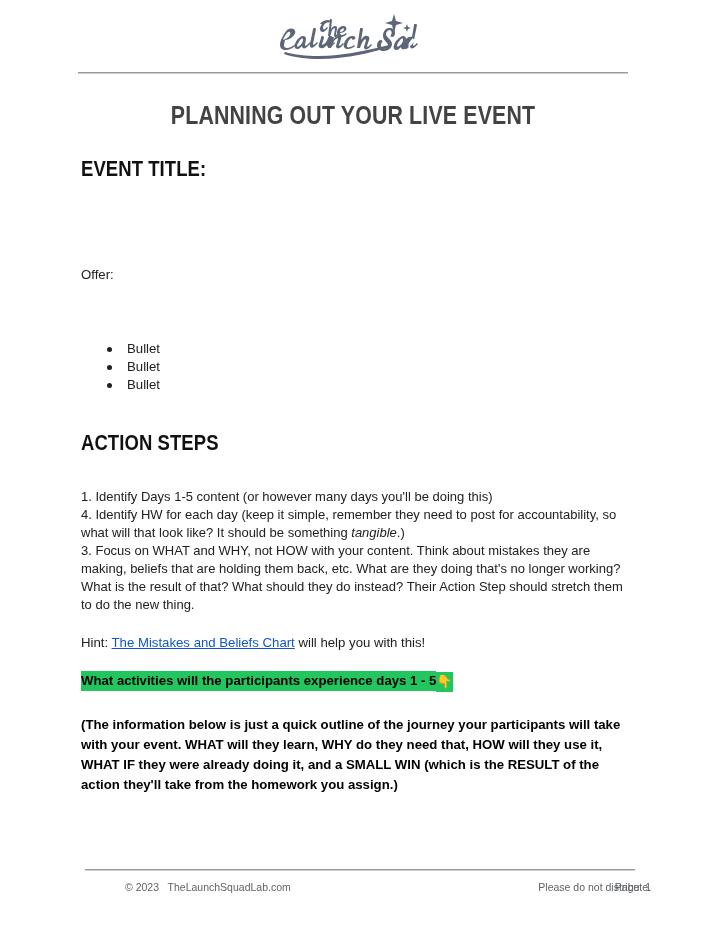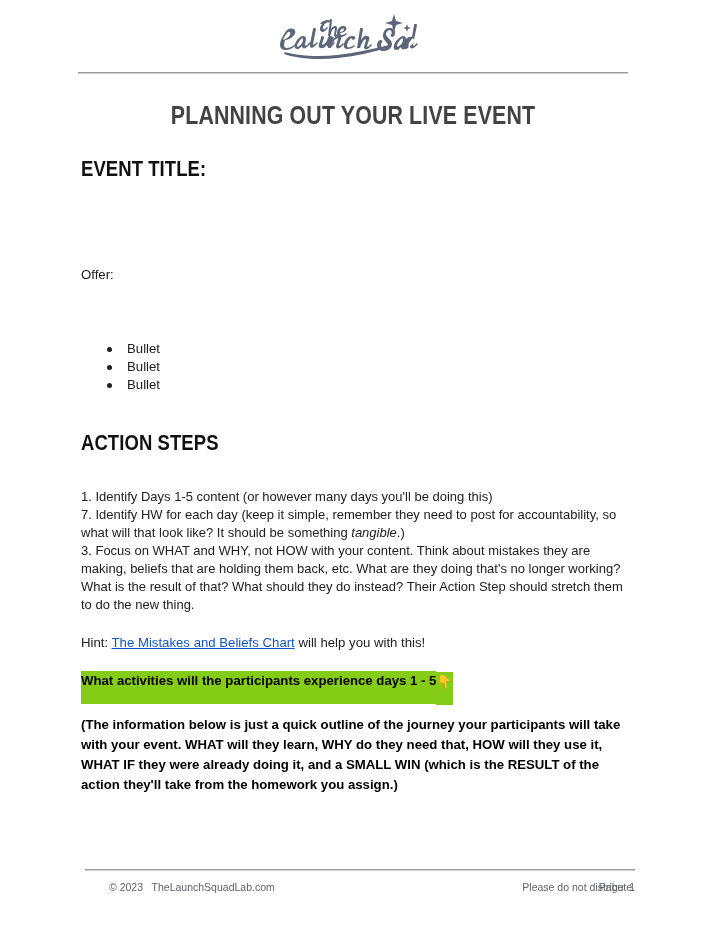--- a/index.html
+++ b/index.html
@@ -131,22 +131,22 @@
   }
 
   .highlight-line {
     margin: 0;
     font-size: 13.2px;
     line-height: 18px;
     font-weight: 700;
     color: #000000;
   }
   .highlight-line .hl {
-    background: #84cc16;
-    padding: 2px 0 16px 0;
+    background: #22c55e;
+    padding: 2px 0 3px 0;
   }
   .highlight-line .emoji {
     font-size: 13px;
     vertical-align: -1px;
   }
 
   .bold-block {
     margin: 0;
     font-size: 13.2px;
     line-height: 20px;
@@ -158,21 +158,21 @@
   .footer-rule {
     position: absolute;
     left: 85px;
     top: 869px;
     width: 550px;
     height: 2px;
     background: linear-gradient(to bottom, #9a9a9a 0 1px, #cfcfcf 1px 2px);
   }
   .footer {
     position: absolute;
-    left: 85px;
+    left: 101px;
     top: 881px;
     width: 550px;
     height: 18px;
     font-size: 10.5px;
     color: #5f6368;
   }
   .footer .f-left {
     position: absolute;
     left: 24px;
     top: 0;
@@ -253,21 +253,21 @@
     </ul>
 
     <div class="sp-36"></div>
 
     <h2 class="section">ACTION STEPS</h2>
 
     <div class="sp-32"></div>
 
     <div class="steps">
       <p>1. Identify Days 1-5 content (or however many days you'll be doing this)</p>
-      <p><span>7. Identify HW for each day (keep it simple, remember they need to post for accountability, so what will that look like? It should be something </span><em>tangible</em><span>.)</span></p>
+      <p><span>4. Identify HW for each day (keep it simple, remember they need to post for accountability, so what will that look like? It should be something </span><em>tangible</em><span>.)</span></p>
       <p>3. Focus on WHAT and WHY, not HOW with your content. Think about mistakes they are making, beliefs that are holding them back, etc. What are they doing that's no longer working? What is the result of that? What should they do instead? Their Action Step should stretch them to do the new thing.</p>
     </div>
 
     <div class="sp-20"></div>
 
     <p class="hint"><span>Hint: </span><a href="#">The Mistakes and Beliefs Chart</a><span> will help you with this!</span></p>
 
     <div class="sp-20"></div>
 
     <p class="highlight-line"><span class="hl">What activities will the participants experience days 1 - 5</span><span class="hl emoji">👇</span></p>

